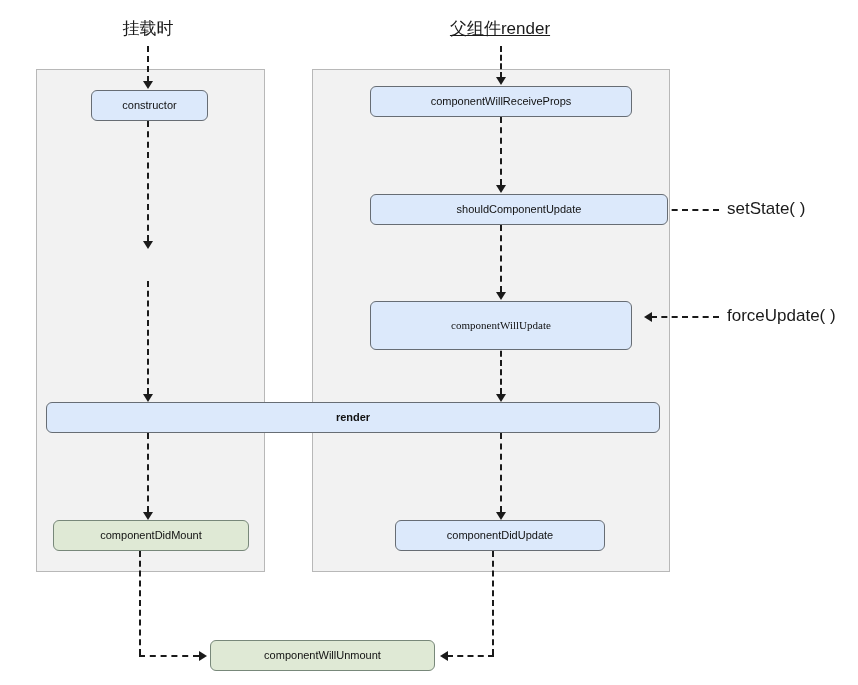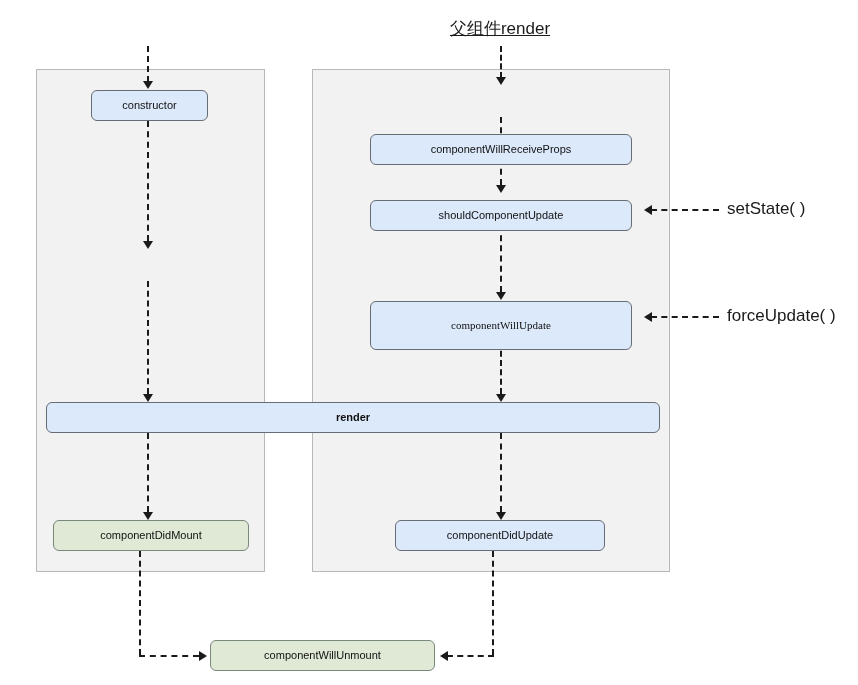--- a/index.html
+++ b/index.html
@@ -60,22 +60,22 @@
   .node.green {
     background: #dfe9d5;
     border: 1.6px solid #78887a;
   }
   .node.bold { font-weight: bold; }
 
   #node-constructor              { left: 91px;  top: 90px;  width: 117px; height: 31px; }
   #node-component-will-mount     { left: 52px;  top: 250px; width: 201px; height: 31px; }
   #node-component-did-mount      { left: 53px;  top: 520px; width: 196px; height: 31px; }
 
-  #node-cwrp                     { left: 370px; top: 86px;  width: 262px; height: 31px; margin-top: 48px; }
-  #node-scu                      { left: 370px; top: 200px; width: 262px; height: 31px; }
+  #node-cwrp                     { left: 370px; top: 86px;  width: 262px; height: 31px; }
+  #node-scu                      { left: 370px; top: 194px; width: 298px; height: 31px; }
   #node-cwu                      { left: 370px; top: 301px; width: 262px; height: 49px; font-family: Liberation Serif, serif; }
   #node-component-did-update     { left: 395px; top: 520px; width: 210px; height: 31px; }
 
   #node-render                   { left: 46px;  top: 402px; width: 614px; height: 31px; }
   #node-component-will-unmount   { left: 210px; top: 640px; width: 225px; height: 31px; }
 
   
   .vline {
     position: absolute;
     width: 0;
@@ -115,20 +115,21 @@
     line-height: 1;
   }
   #label-set-state    { left: 727px; top: 200px; }
   #label-force-update { left: 727px; top: 307px; }
 </style>
 </head>
 <body>
 
 <div id="canvas">
 
+  <div class="phase-caption" id="caption-mount">挂载时</div>
   <div class="phase-caption" id="caption-update">父组件render</div>
 
   <div class="phase-panel" id="panel-mount"></div>
   <div class="phase-panel" id="panel-update"></div>
 
   <div class="vline" style="left:147px; top:46px; height:36px;"></div>
   <div class="arrow-down" style="left:143px; top:81px;"></div>
 
   <div class="vline" style="left:147px; top:121px; height:120px;"></div>
   <div class="arrow-down" style="left:143px; top:241px;"></div>

